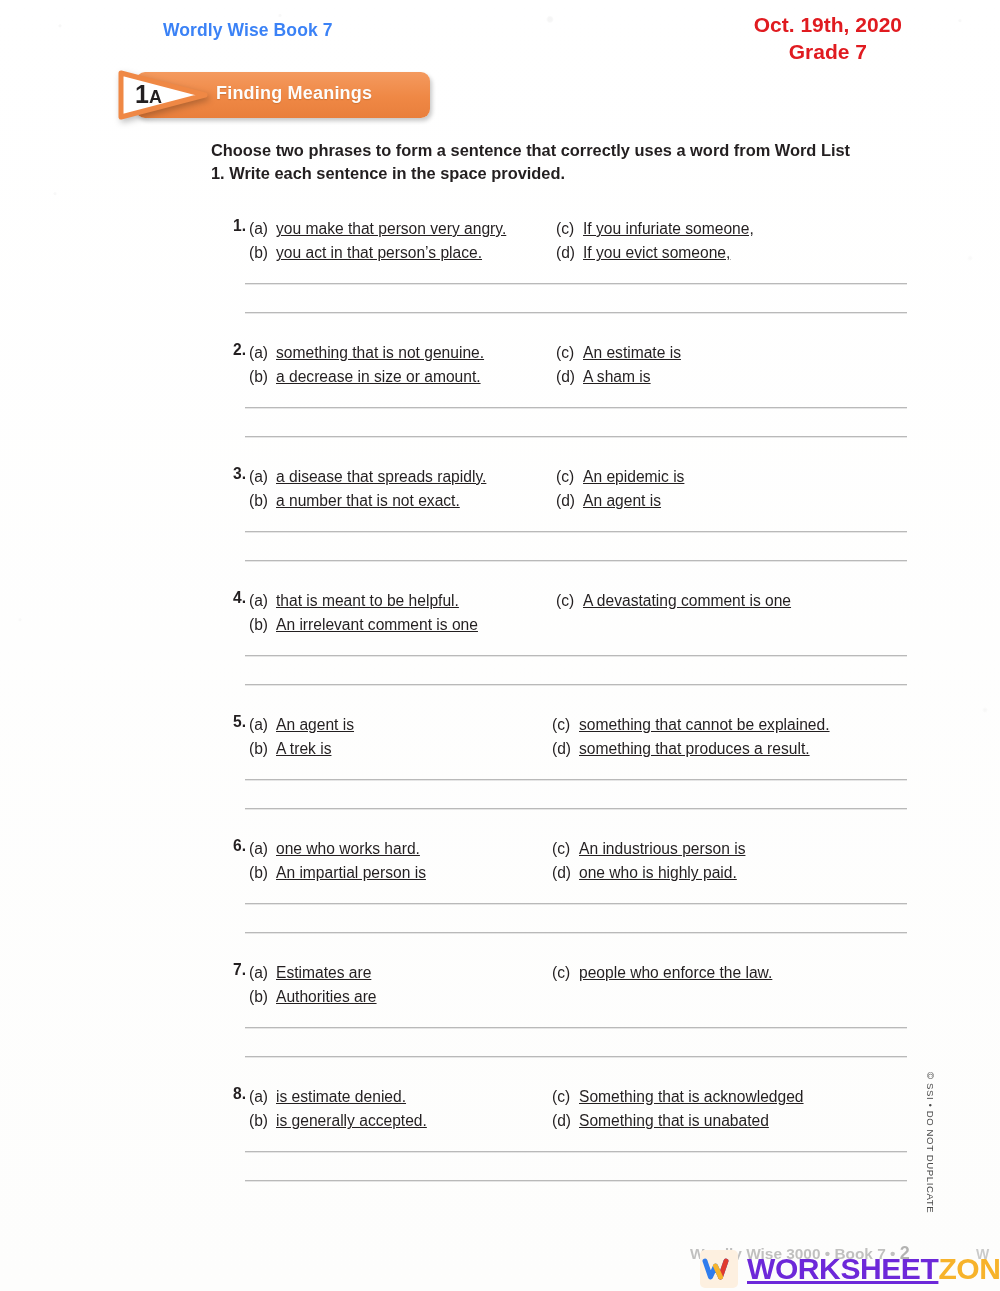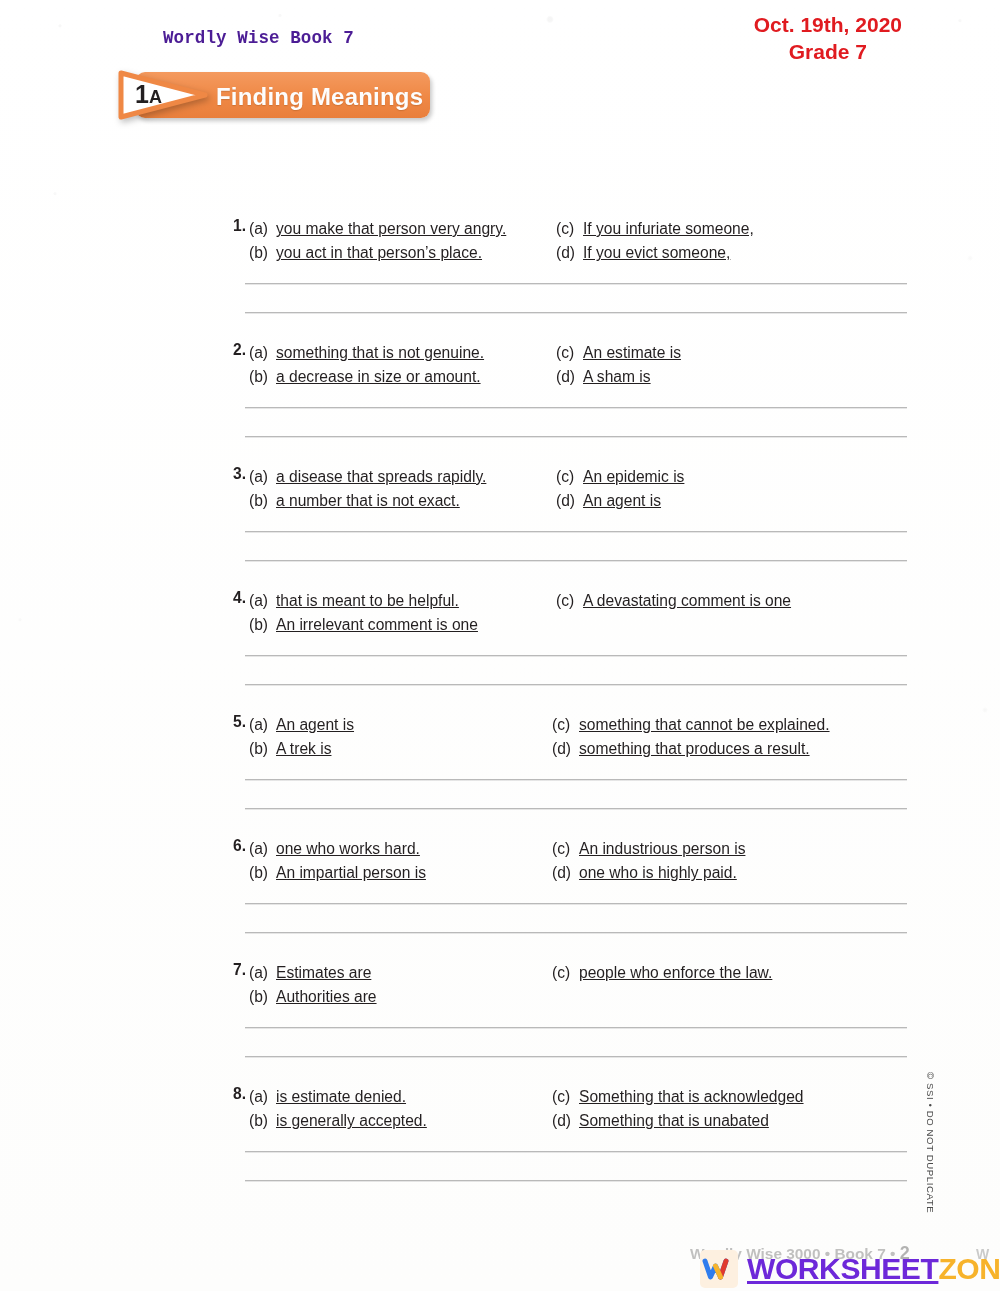--- a/index.html
+++ b/index.html
@@ -36,26 +36,25 @@
 
   .sheet {
     position: absolute;
     inset: 0;
   }
 
   
   .book-title {
     position: absolute;
     left: 163px;
-    top: 28px;
+    top: 20px;
     font-size: 17.5px;
     font-weight: bold;
-    color: #4c1d95;
+    color: #3b82f6;
     letter-spacing: 0.1px;
-    font-family: Liberation Mono, monospace;
   }
   .date-block {
     position: absolute;
     right: 98px;
     top: 12px;
     text-align: center;
     color: #e01b20;
     font-weight: bold;
     font-size: 21px;
     line-height: 1.28;
@@ -84,21 +83,21 @@
     left: 0px;
     top: 0px;
     width: 90px;
     height: 50px;
     filter: drop-shadow(2px 3px 3px rgba(0,0,0,0.25));
   }
   .banner-label {
     position: absolute;
     left: 98px;
     top: 13px;
-    font-size: 24px;
+    font-size: 18px;
     font-weight: bold;
     color: #fdfdfd;
     letter-spacing: 0.2px;
     text-shadow: 0 1px 1px rgba(150,80,30,0.35);
   }
   .badge-text {
     position: absolute;
     left: 17px;
     top: 12px;
     font-weight: bold;
@@ -246,20 +245,21 @@
     <div class="banner-bar"></div>
     <svg class="banner-arrow" viewBox="0 0 90 50">
       <polygon points="3,3 87,25 3,47" fill="#ffffff" stroke="#ef8845" stroke-width="5" stroke-linejoin="round"></polygon>
     </svg>
     <div class="badge-text">
       <span class="big">1</span><span class="small">A</span>
     </div>
     <div class="banner-label">Finding Meanings</div>
   </div>
 
+  <div class="instructions">Choose two phrases to form a sentence that correctly uses a word from Word List 1. Write each sentence in the space provided.</div>
 
   <div class="items" id="exercise-list">
       <div class="item" style="top: 217px;">
         <div class="item-num">1.</div>
         <div class="col col-left">
           <span class="opt"><span class="tag">(a)</span><span>you make that person very angry.</span></span>
           <span class="opt"><span class="tag">(b)</span><span>you act in that person’s place.</span></span>
         </div>
         <div class="col col-right-narrow">
           <span class="opt"><span class="tag">(c)</span><span>If you infuriate someone,</span></span>

